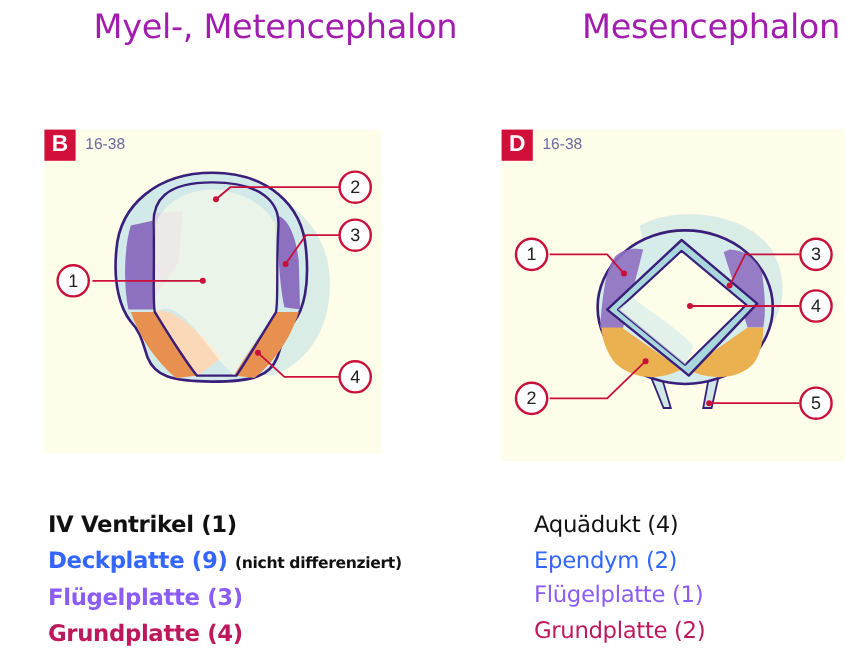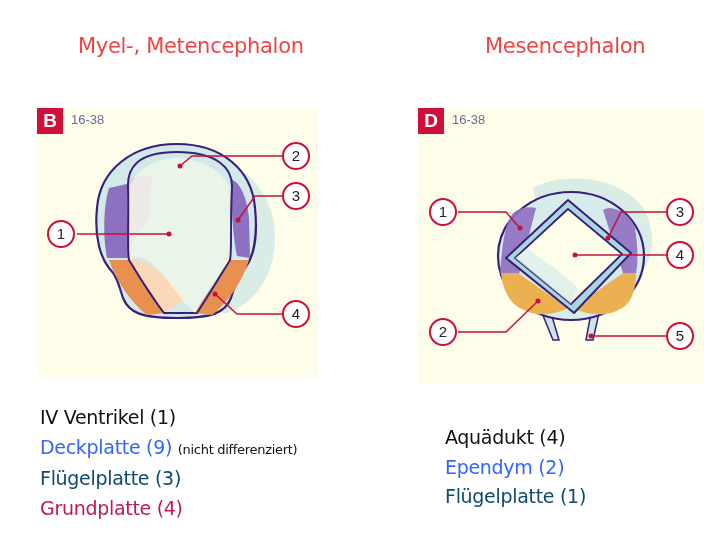--- a/index.html
+++ b/index.html
@@ -1,35 +1,35 @@
 <!DOCTYPE html>
 <html><head>
 <meta charset="utf-8">
 <style>
   html, body { margin:0; padding:0; }
   body { width:704px; height:548px; background:#ffffff; position:relative; overflow:hidden;
          font-family:"DejaVu Sans", "Liberation Sans", sans-serif; }
-  .title { position:absolute; top:6px; font-size:21px; color:#ef4444; white-space:nowrap; letter-spacing:-0.3px;margin-top:28px; }
+  .title { position:absolute; top:6px; font-size:28px; color:#a21caf; white-space:nowrap; letter-spacing:-0.3px; }
   #title-left { left:78px; }
   #title-right { left:485px; }
   .panel { position:absolute; background:#fdfde9; }
   #panel-b { left:37px; top:108px; width:281px; height:270px; }
   #panel-d { left:418px; top:108px; width:286px; height:276px; }
   .badge { position:absolute; left:0; top:0; width:26px; height:26px; background:#d0103a; color:#fff;
            font-family:"Liberation Sans", sans-serif; font-weight:bold; font-size:19px;
            display:flex; align-items:center; justify-content:center; }
   .fig { position:absolute; left:34px; top:4px; font-family:"Liberation Sans", sans-serif; font-weight:normal;
          font-size:13px; color:#6b6aa0; }
   svg.diagram { position:absolute; left:0; top:0; }
   .legend { position:absolute; font-size:19px; line-height:29.5px; white-space:nowrap; letter-spacing:-0.3px; }
-  #legend-left { left:40px; top:403px; }
+  #legend-left { left:40px; top:423px;font-weight:bold; }
   #legend-right { left:445px; top:423px; }
   .black { color:#111; }
   .blue { color:#3366ff; }
-  .purple { color:#0c4a6e; }
+  .purple { color:#8b5cf6; }
   .orange { color:#be185d; }
   .note { font-size:13px; color:#111; }
   .num text { font-family:"Liberation Sans", sans-serif; font-size:15px; fill:#222; }
 </style>
 </head>
 <body>
 
 <div class="title" id="title-left">Myel-, Metencephalon</div>
 <div class="title" id="title-right">Mesencephalon</div>
 
@@ -151,13 +151,14 @@
   <div class="black">IV Ventrikel (1)</div>
   <div><span class="blue">Deckplatte (9)</span> <span class="note">(nicht differenziert)</span></div>
   <div class="purple">Flügelplatte (3)</div>
   <div class="orange">Grundplatte (4)</div>
 </div>
 
 <div class="legend" id="legend-right">
   <div class="black">Aquädukt (4)</div>
   <div class="blue">Ependym (2)</div>
   <div class="purple">Flügelplatte (1)</div>
+  <div class="orange">Grundplatte (2)</div>
 </div>
 
 </body></html>

